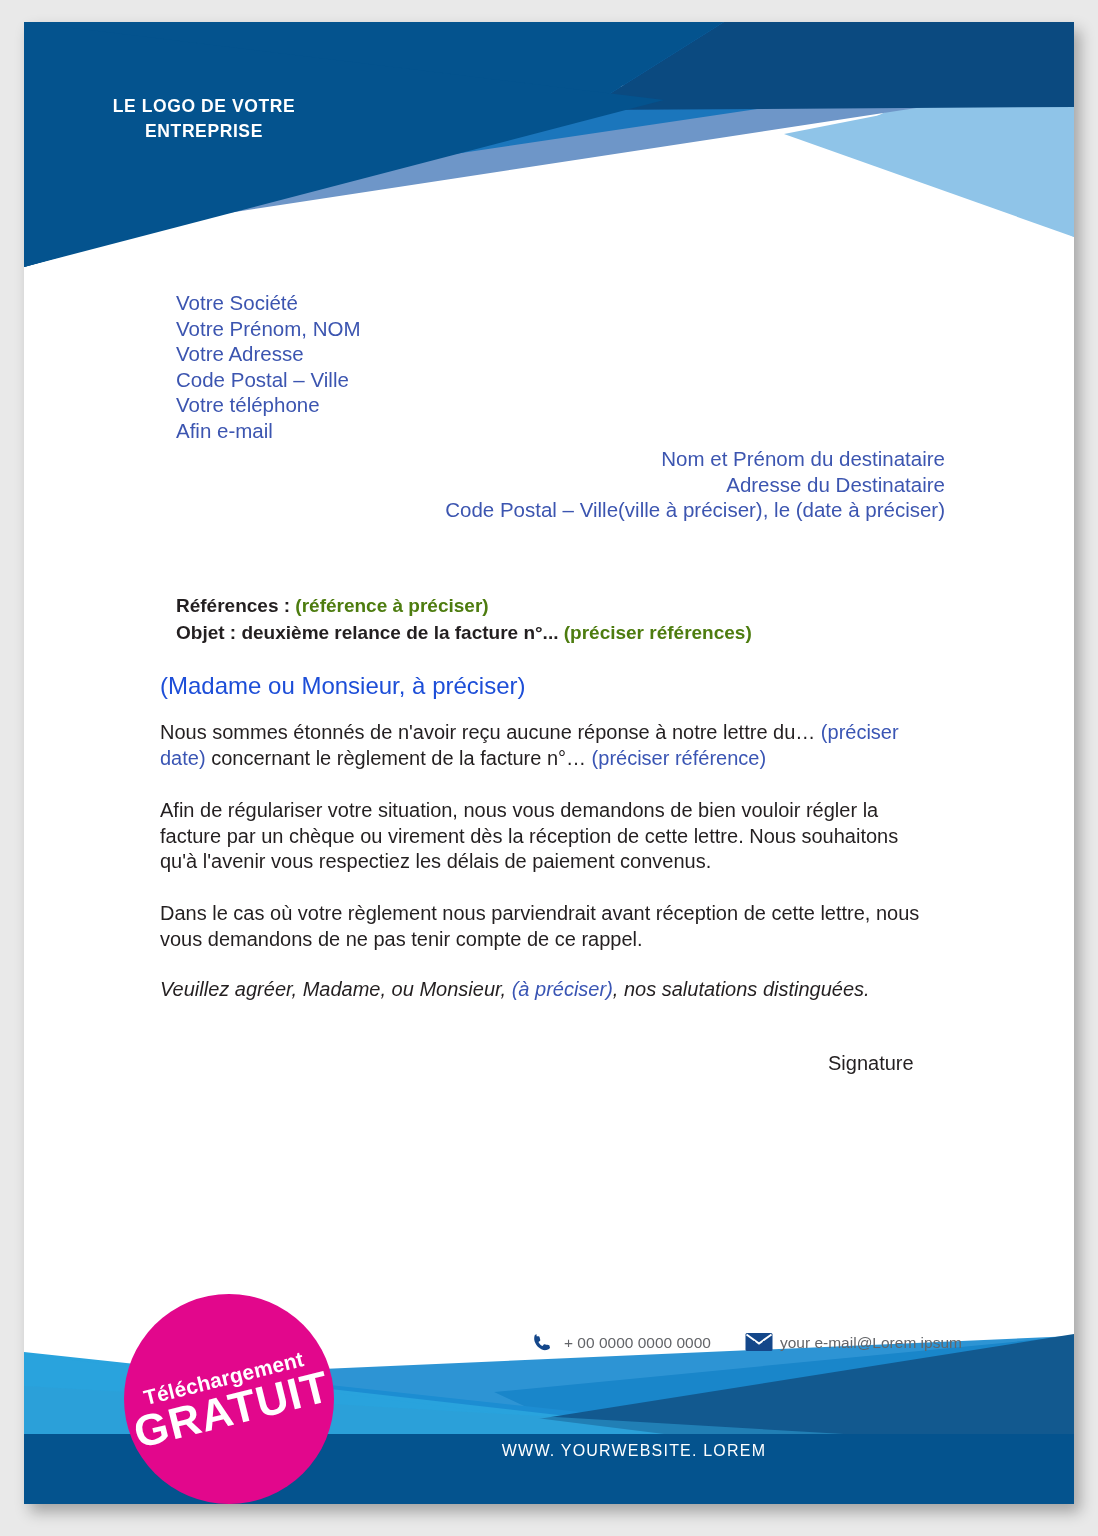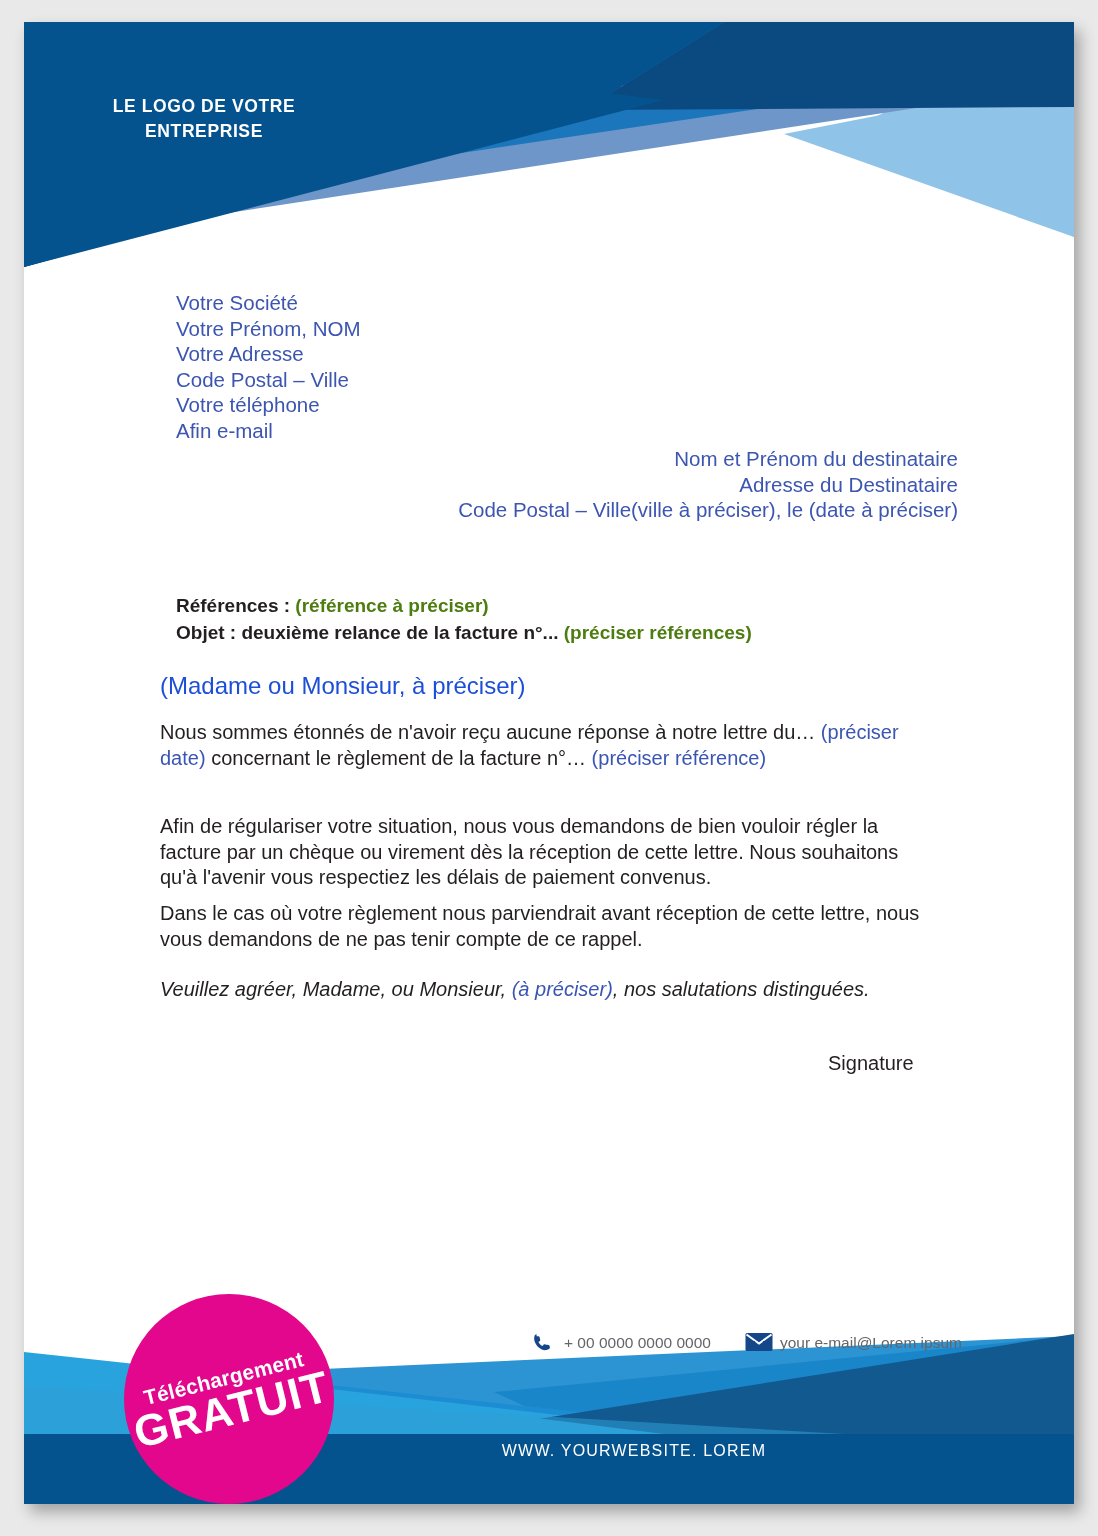--- a/index.html
+++ b/index.html
@@ -59,21 +59,21 @@
     position: absolute;
     left: 152px;
     top: 268px;
     font-size: 20.5px;
     line-height: 25.5px;
     color: #3c55b0;
     white-space: nowrap;
   }
   #recipient {
     position: absolute;
-    right: 116px;
+    right: 129px;
     top: 424px;
     font-size: 20.5px;
     line-height: 25.5px;
     color: #3c55b0;
     text-align: right;
     white-space: nowrap;
   }
 
   #refs {
     position: absolute;
@@ -96,21 +96,21 @@
 
   .para {
     position: absolute;
     left: 136px;
     width: 775px;
     font-size: 20px;
     line-height: 25.5px;
     color: #231f20;
   }
   #p1 { top: 698px; }
-  #p2 { top: 776px; margin-top: 16px; }
+  #p2 { top: 776px; }
   #p3 { top: 879px; }
   #p4 { top: 955px; font-style: italic; }
 
   #signature {
     position: absolute;
     left: 804px;
     top: 1030px;
     font-size: 20px;
     color: #231f20;
   }

